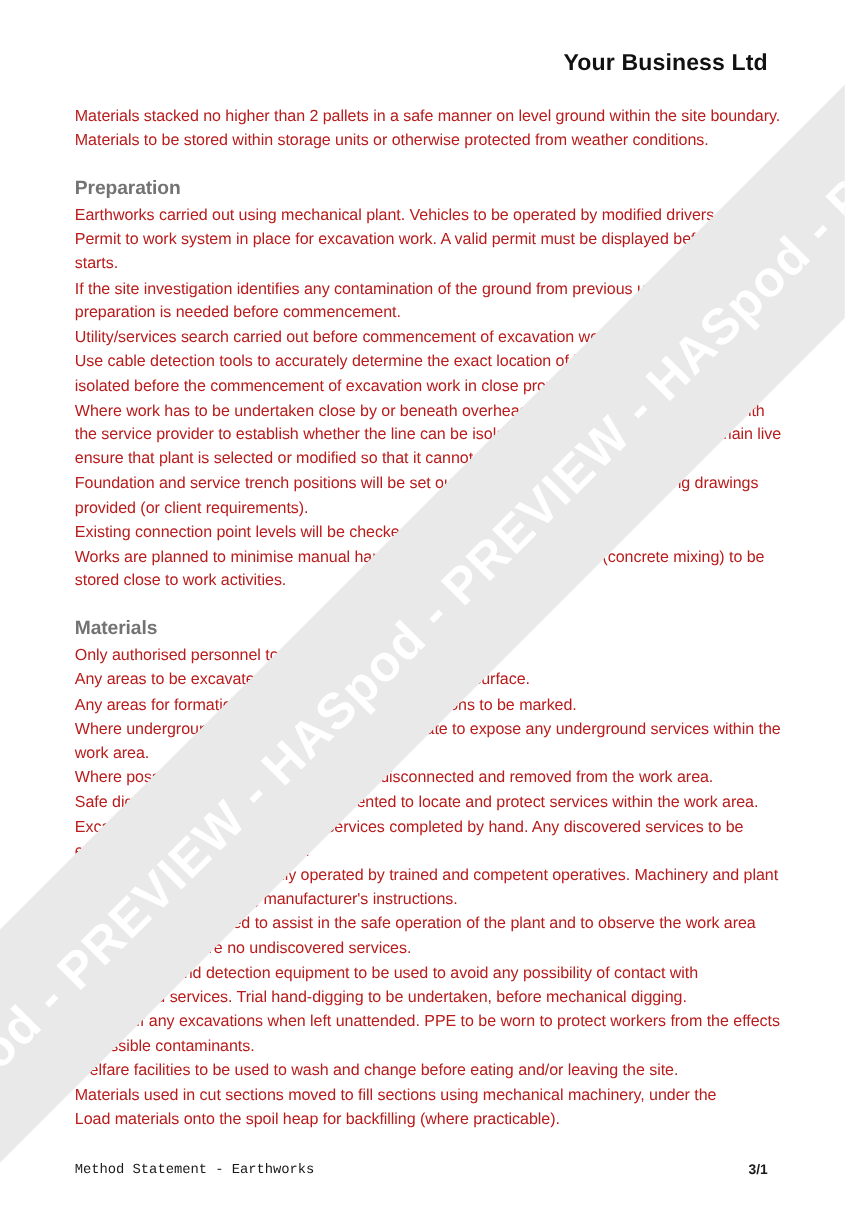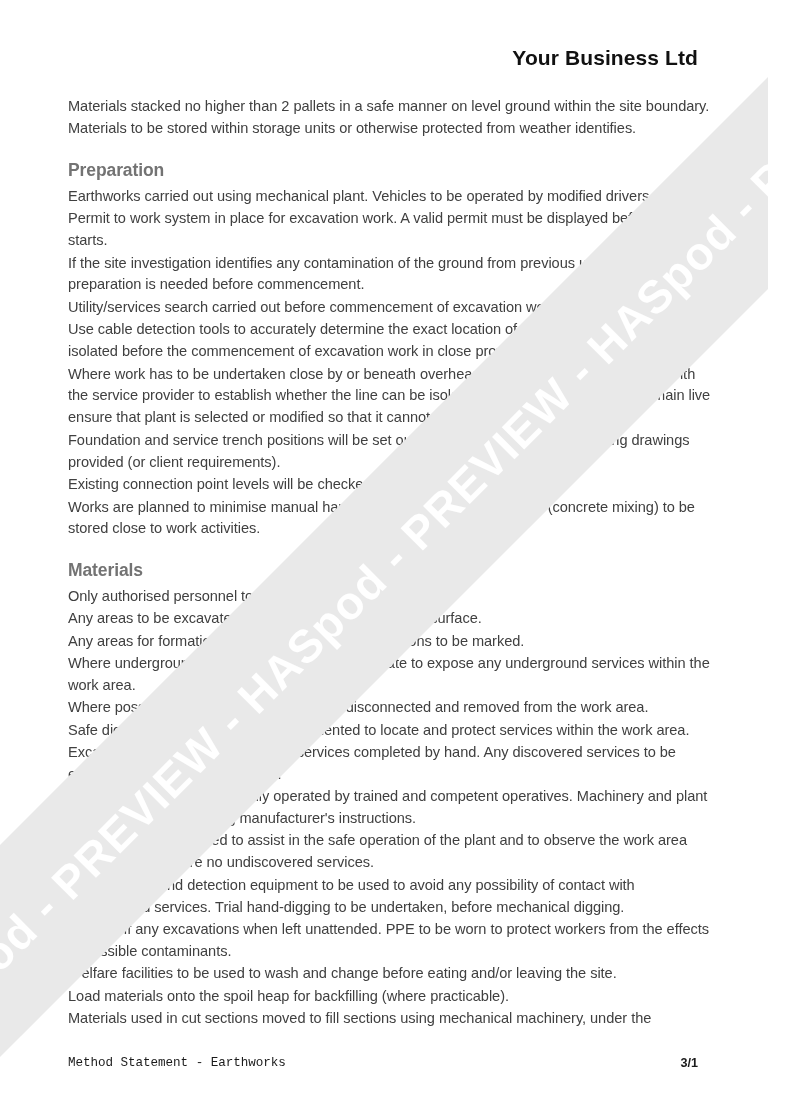--- a/index.html
+++ b/index.html
@@ -43,21 +43,21 @@
   .doc-body {
     position: absolute;
     top: 96px;
     left: 68px;
     width: 644px;
   }
 
   .para {
     font-size: 14.6px;
     line-height: 21.9px;
-    color: #404040;
+    color: #b91c1c;
     margin: 0 0 0.5px 0;
     text-align: left;
     letter-spacing: -0.05px;
   }
 
   .section-head {
     font-size: 17.5px;
     font-weight: bold;
     color: #737373;
     line-height: 22px;
@@ -125,21 +125,21 @@
 <div id="page">
 
   <div class="doc-header">
     <div class="brand-title">Your Business Ltd</div>
   </div>
 
   <div class="doc-body">
 
     <div class="block">
       <p class="para">Materials stacked no higher than 2 pallets in a safe manner on level ground within the site boundary.</p>
-      <p class="para">Materials to be stored within storage units or otherwise protected from weather identifies.</p>
+      <p class="para">Materials to be stored within storage units or otherwise protected from weather conditions.</p>
     </div>
 
     <div class="block">
       <h2 class="section-head">Preparation</h2>
       <p class="para">Earthworks carried out using mechanical plant. Vehicles to be operated by modified drivers.</p>
       <p class="para">Permit to work system in place for excavation work. A valid permit must be displayed before the work starts.</p>
       <p class="para">If the site investigation identifies any contamination of the ground from previous uses, additional preparation is needed before commencement.</p>
       <p class="para">Utility/services search carried out before commencement of excavation works.</p>
       <p class="para">Use cable detection tools to accurately determine the exact location of buried services. Services isolated before the commencement of excavation work in close proximity.</p>
       <p class="para">Where work has to be undertaken close by or beneath overhead lines, enquiries will be made with the service provider to establish whether the line can be isolated or diverted. Where lines remain live ensure that plant is selected or modified so that it cannot reach the lines.</p>
@@ -154,22 +154,22 @@
       <p class="para">Any areas to be excavated will be clearly marked on the surface.</p>
       <p class="para">Any areas for formation of levels, gradients or formations to be marked.</p>
       <p class="para">Where underground services are identified, excavate to expose any underground services within the work area.</p>
       <p class="para">Where possible services will be redirected, disconnected and removed from the work area.</p>
       <p class="para">Safe digging practices and tools implemented to locate and protect services within the work area. Excavation within 600mm of buried services completed by hand. Any discovered services to be exposed, supported and isolated.</p>
       <p class="para">Earth moving machinery is only operated by trained and competent operatives. Machinery and plant to be maintained following manufacturer's instructions.</p>
       <p class="para">A banksman will be used to assist in the safe operation of the plant and to observe the work area and ensure there are no undiscovered services.</p>
       <p class="para">Service plans and detection equipment to be used to avoid any possibility of contact with underground services. Trial hand-digging to be undertaken, before mechanical digging.</p>
       <p class="para">Barrier off any excavations when left unattended. PPE to be worn to protect workers from the effects of possible contaminants.</p>
       <p class="para">Welfare facilities to be used to wash and change before eating and/or leaving the site.</p>
+      <p class="para">Materials used in cut sections moved to fill sections using mechanical machinery, under the</p>
       <p class="para">Load materials onto the spoil heap for backfilling (where practicable).</p>
-      <p class="para">Materials used in cut sections moved to fill sections using mechanical machinery, under the</p>
     </div>
 
   </div>
 
   <div id="watermark">
     <div class="wm-band">
       <div class="wm-text">PREVIEW - HASpod - PREVIEW - HASpod - PREVIEW - HASpod - PREVIEW - HASpod</div>
     </div>
   </div>
 

